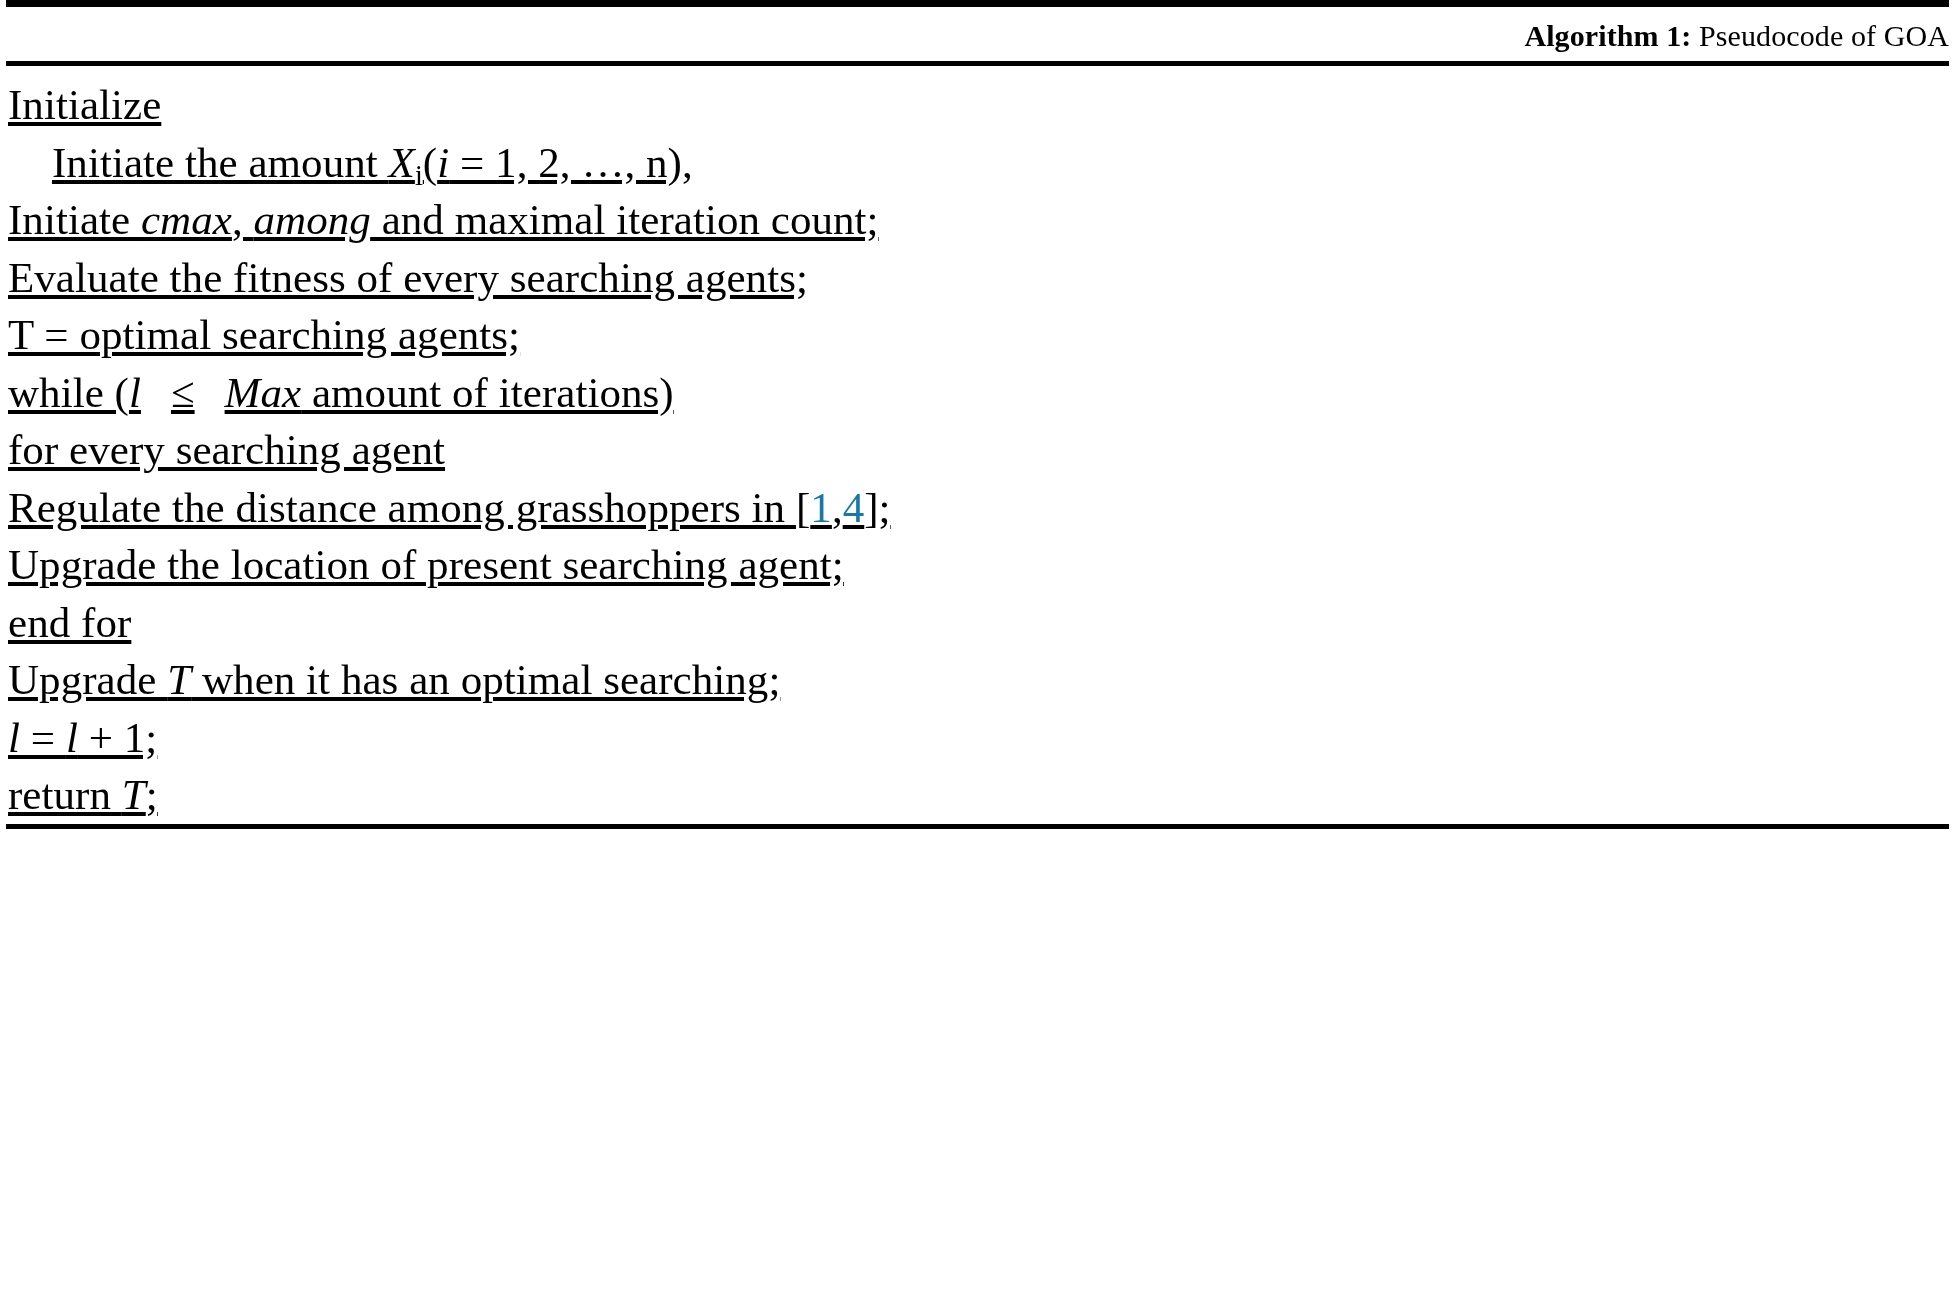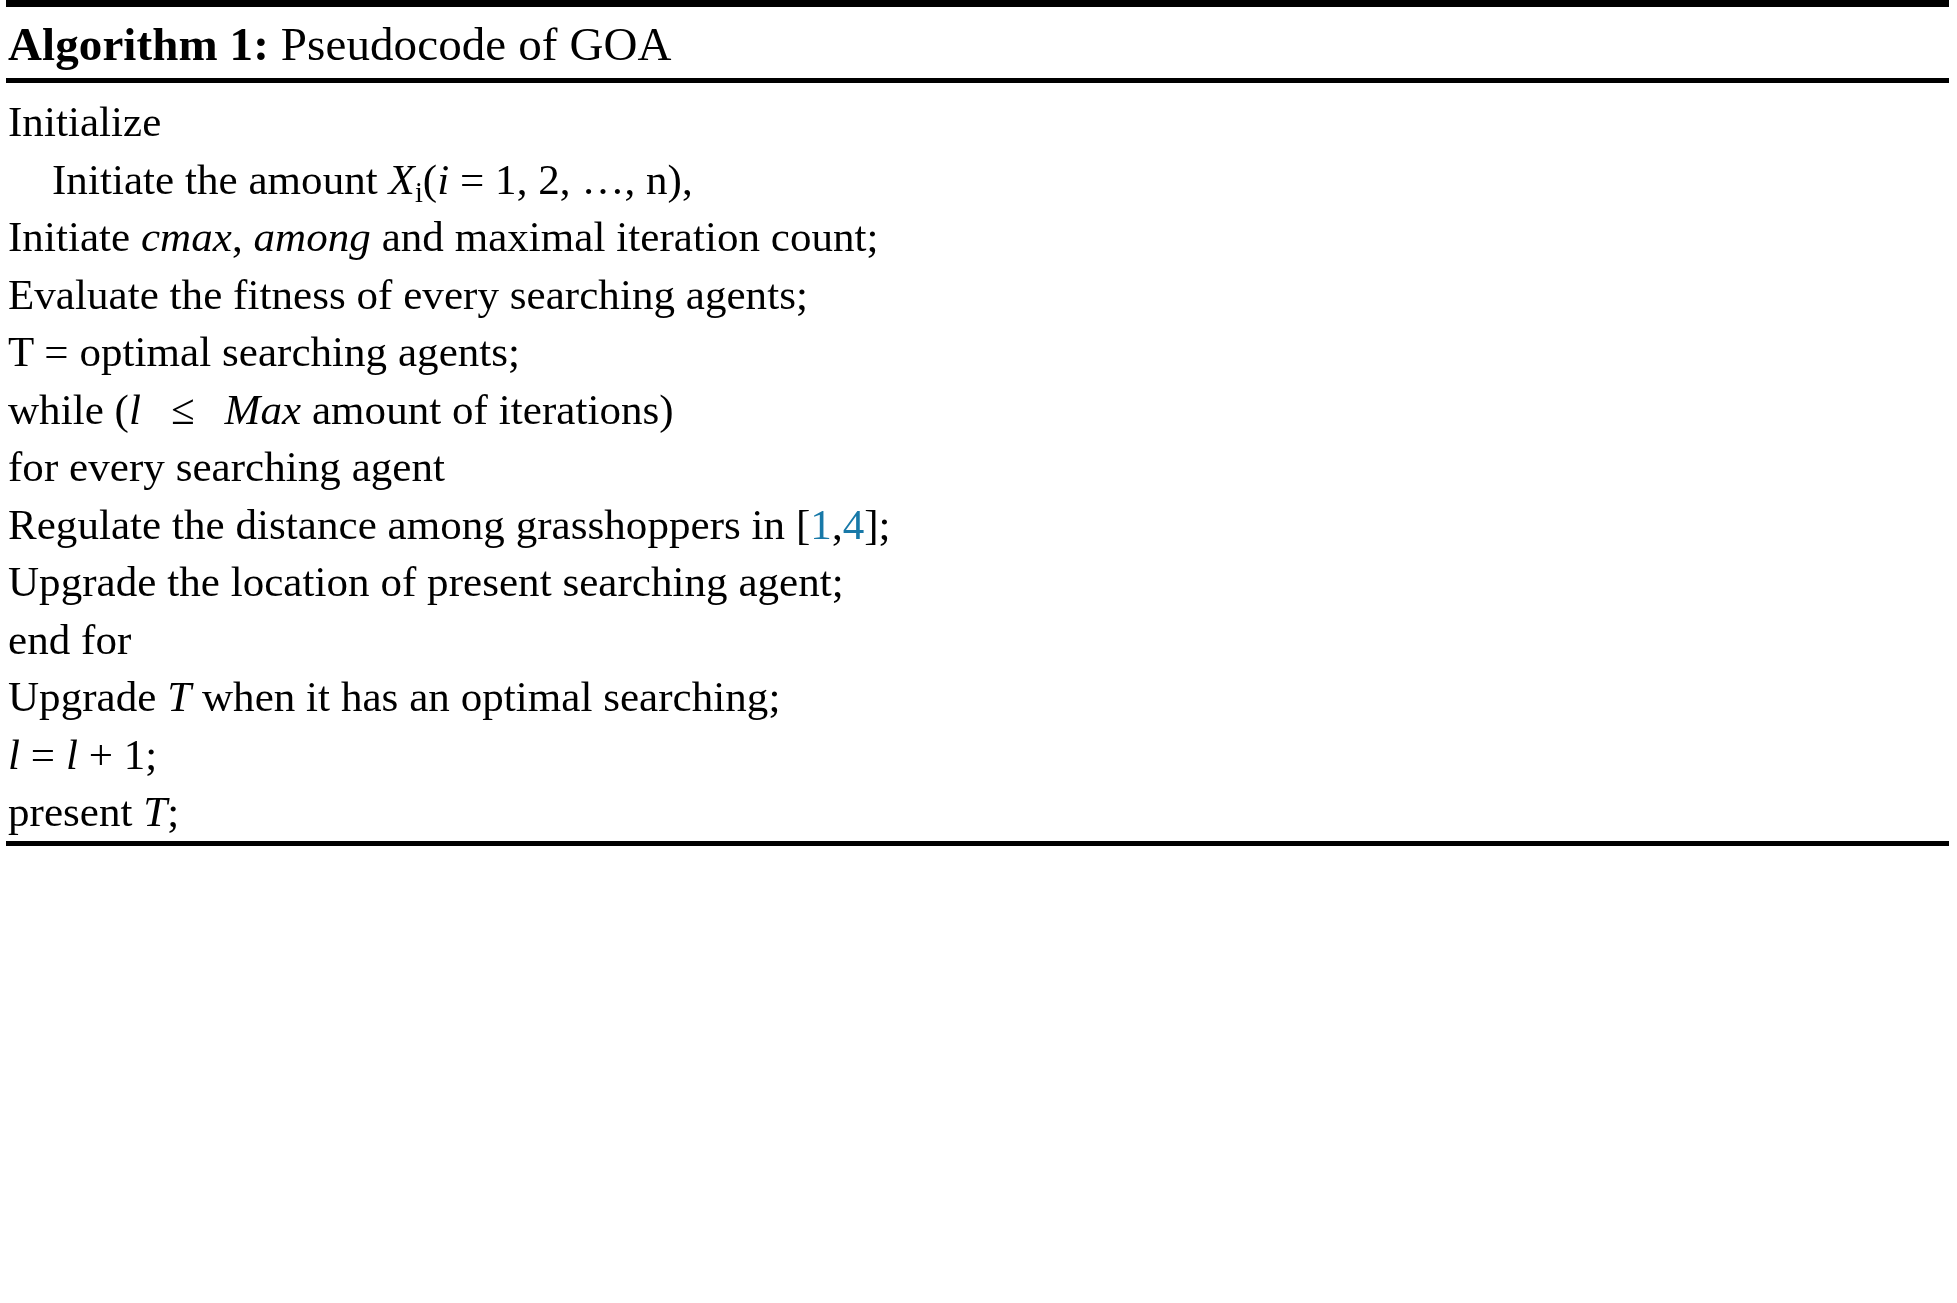--- a/index.html
+++ b/index.html
@@ -35,44 +35,46 @@
     width: 100%;
   }
   .rule-bottom {
     height: 5px;
     background: #000000;
     width: 100%;
   }
 
   
   .algo-header {
-    font-size: 47px;
+    font-size: 30px;
     line-height: 1.0;
     padding: 14px 0 10px 2px;
     white-space: nowrap;
     letter-spacing: 0.1px;
+    text-align: right;
   }
   .algo-header .algo-label {
     font-weight: bold;
   }
   .algo-header .algo-title {
     font-weight: normal;
   }
 
   
   .algo-body {
     padding-top: 10px;
   }
   .algo-line {
     font-size: 43px;
     line-height: 57.5px;
     height: 57.5px;
     white-space: pre;
     padding-left: 2px;
     letter-spacing: 0.05px;
+    text-decoration: underline;
   }
   .algo-line.indent {
     padding-left: 46px;
   }
 
   .it {
     font-style: italic;
   }
   .sub {
     font-size: 0.66em;
@@ -124,20 +126,20 @@
     <div class="algo-line"><span>Upgrade the location of present searching agent;</span></div>
 
 
     <div class="algo-line"><span>end for</span></div>
 
     <div class="algo-line"><span>Upgrade </span><span class="it">T</span><span> when it has an optimal searching;</span></div>
 
     <div class="algo-line"><span class="it">l</span><span> = </span><span class="it">l</span><span> + 1;</span></div>
 
 
-    <div class="algo-line"><span>present </span><span class="it">T</span><span>;</span></div>
+    <div class="algo-line"><span>return </span><span class="it">T</span><span>;</span></div>
 
 
   </div>
 
   <div class="rule-bottom"></div>
 
 </div>
 
 </body></html>

